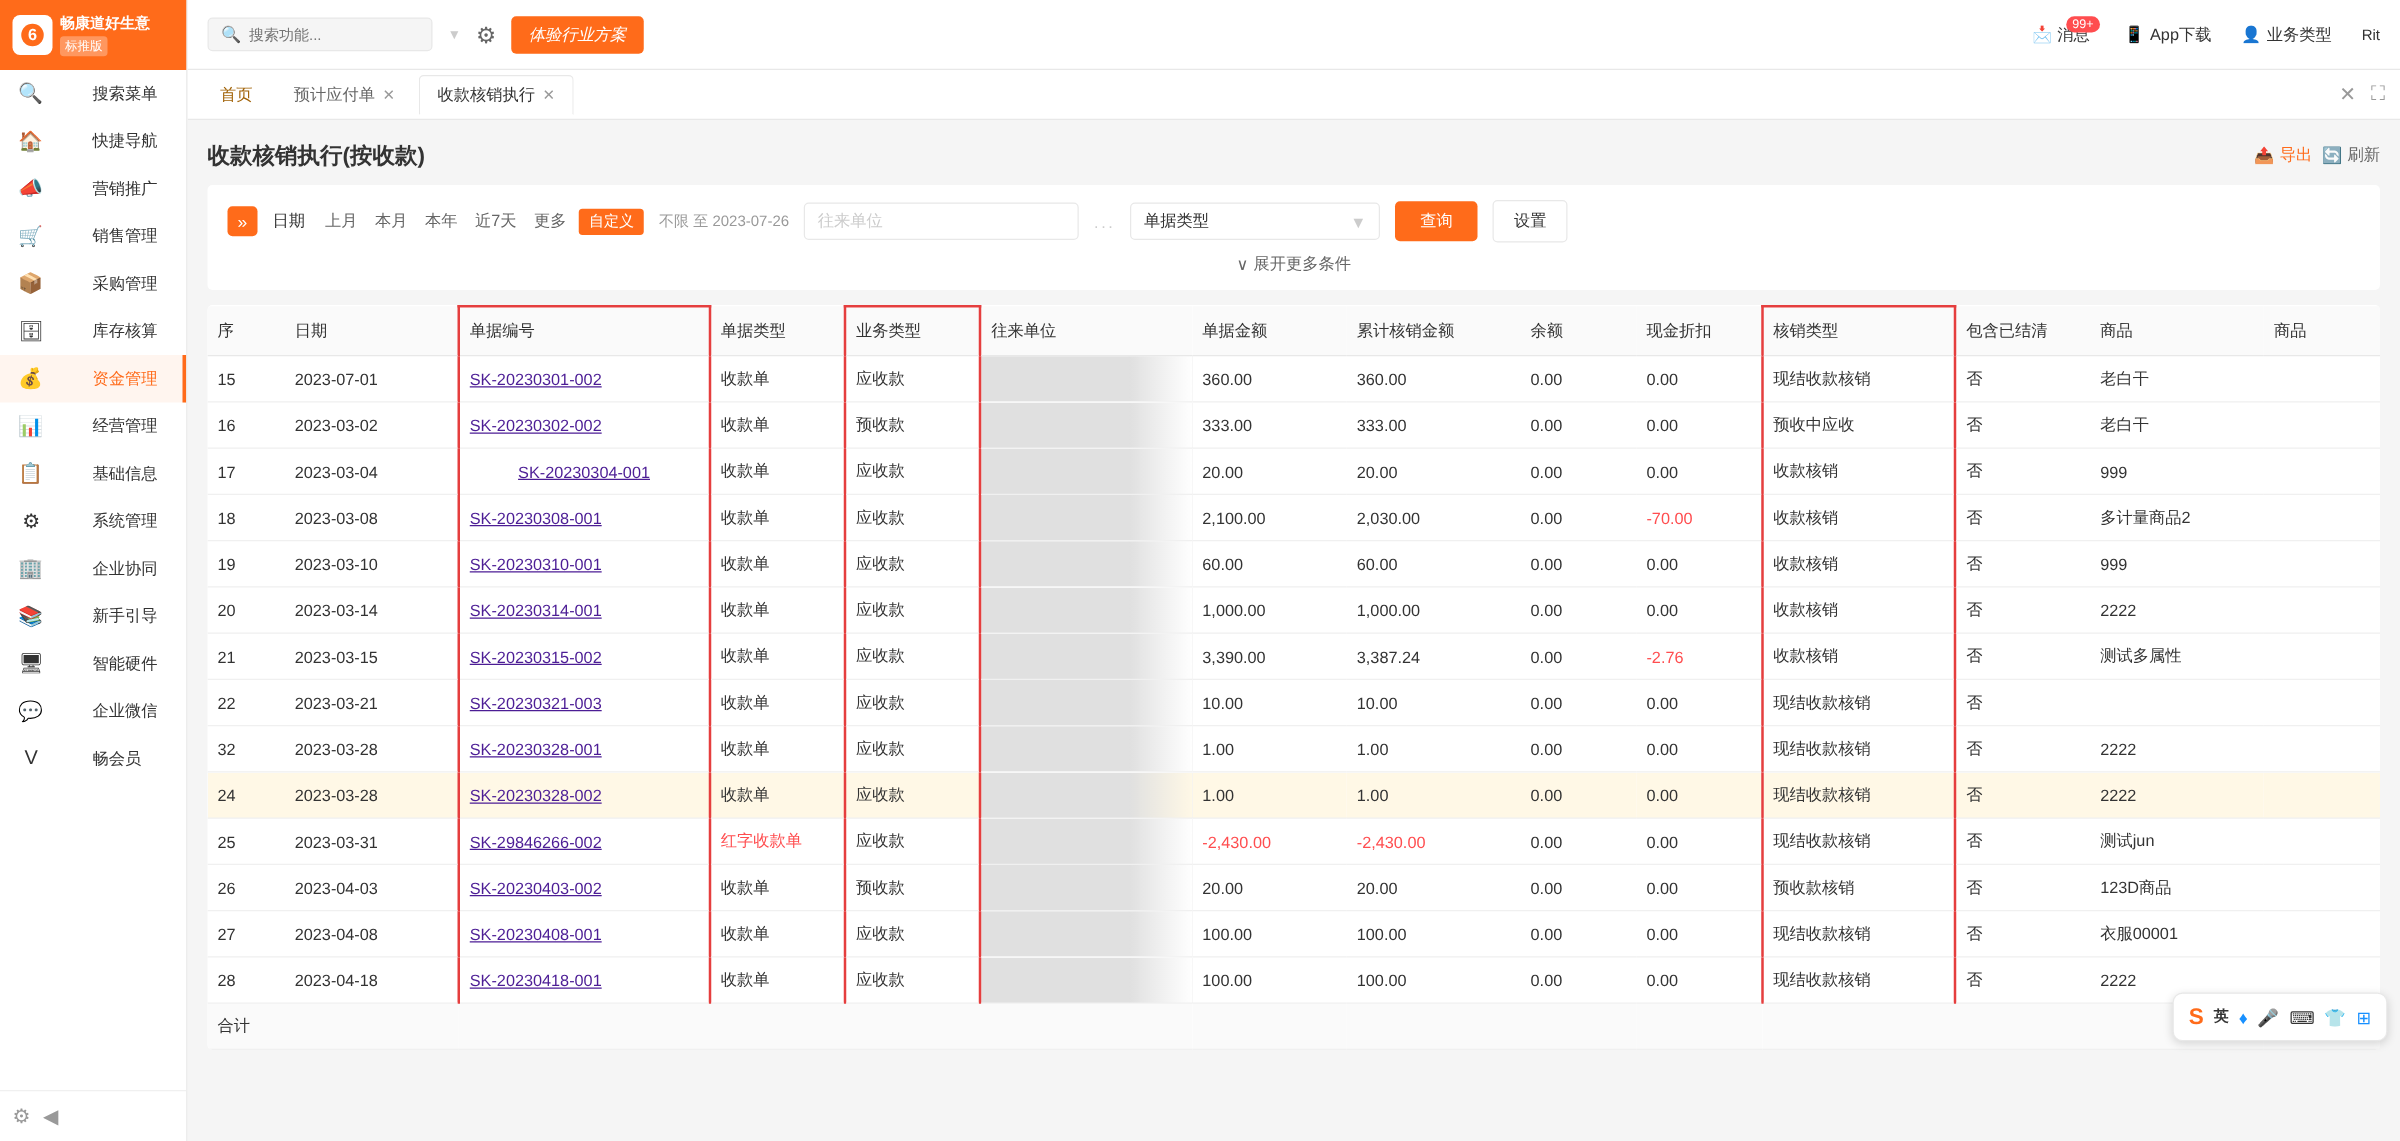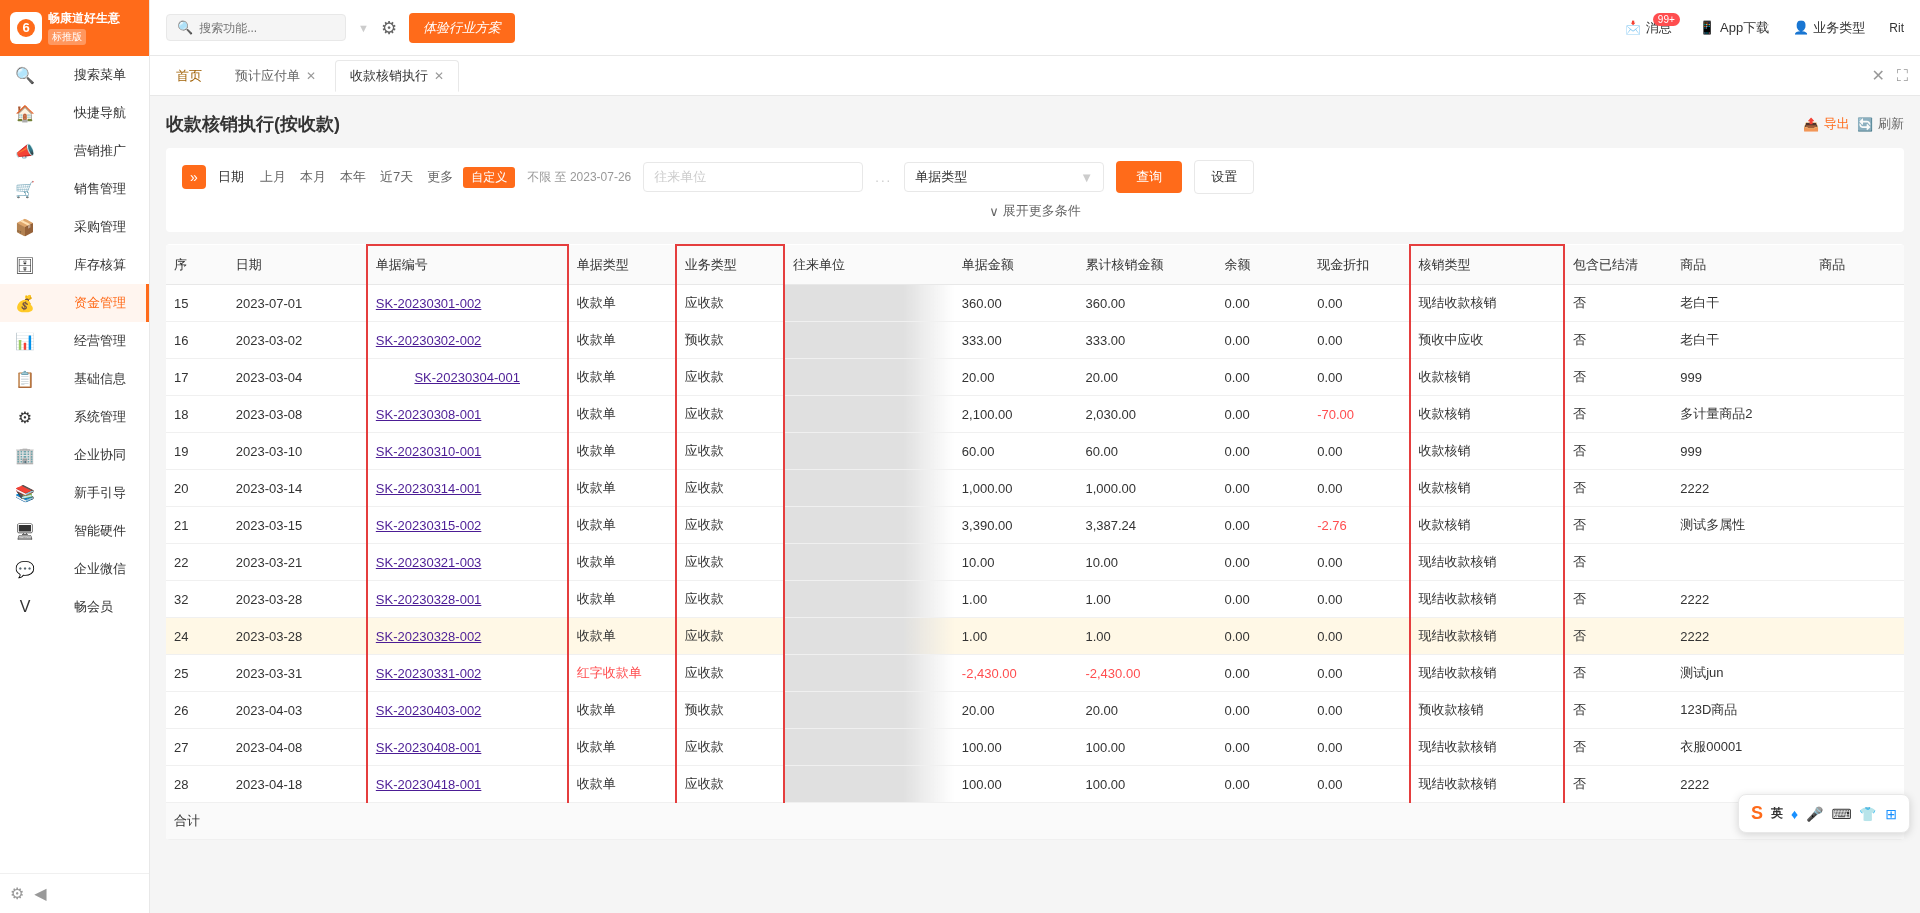--- a/index.html
+++ b/index.html
@@ -469,21 +469,21 @@
                 <td>0.00</td>
                 <td>0.00</td>
                 <td style="border-left: 2px solid rgb(229, 62, 62); border-right: 2px solid rgb(229, 62, 62);">现结收款核销</td>
                 <td>否</td>
                 <td>2222</td>
                 <td></td>
               </tr>
               <tr>
                 <td>25</td>
                 <td>2023-03-31</td>
-                <td class="link-cell" style="border-left: 2px solid rgb(229, 62, 62); border-right: 2px solid rgb(229, 62, 62);">SK-20230331-002</td>
+                <td class="link-cell" style="border-left: 2px solid rgb(229, 62, 62); border-right: 2px solid rgb(229, 62, 62);">SK-29846266-002</td>
                 <td class="red-text">红字收款单</td>
                 <td style="border-left: 2px solid rgb(229, 62, 62); border-right: 2px solid rgb(229, 62, 62);">应收款</td>
                 <td style="background: linear-gradient(90deg, rgb(224, 224, 224) 70%, transparent 100%); color: transparent; user-select: none;">██████</td>
                 <td class="red-text">-2,430.00</td>
                 <td class="red-text">-2,430.00</td>
                 <td>0.00</td>
                 <td>0.00</td>
                 <td style="border-left: 2px solid rgb(229, 62, 62); border-right: 2px solid rgb(229, 62, 62);">现结收款核销</td>
                 <td>否</td>
                 <td>测试jun</td>

